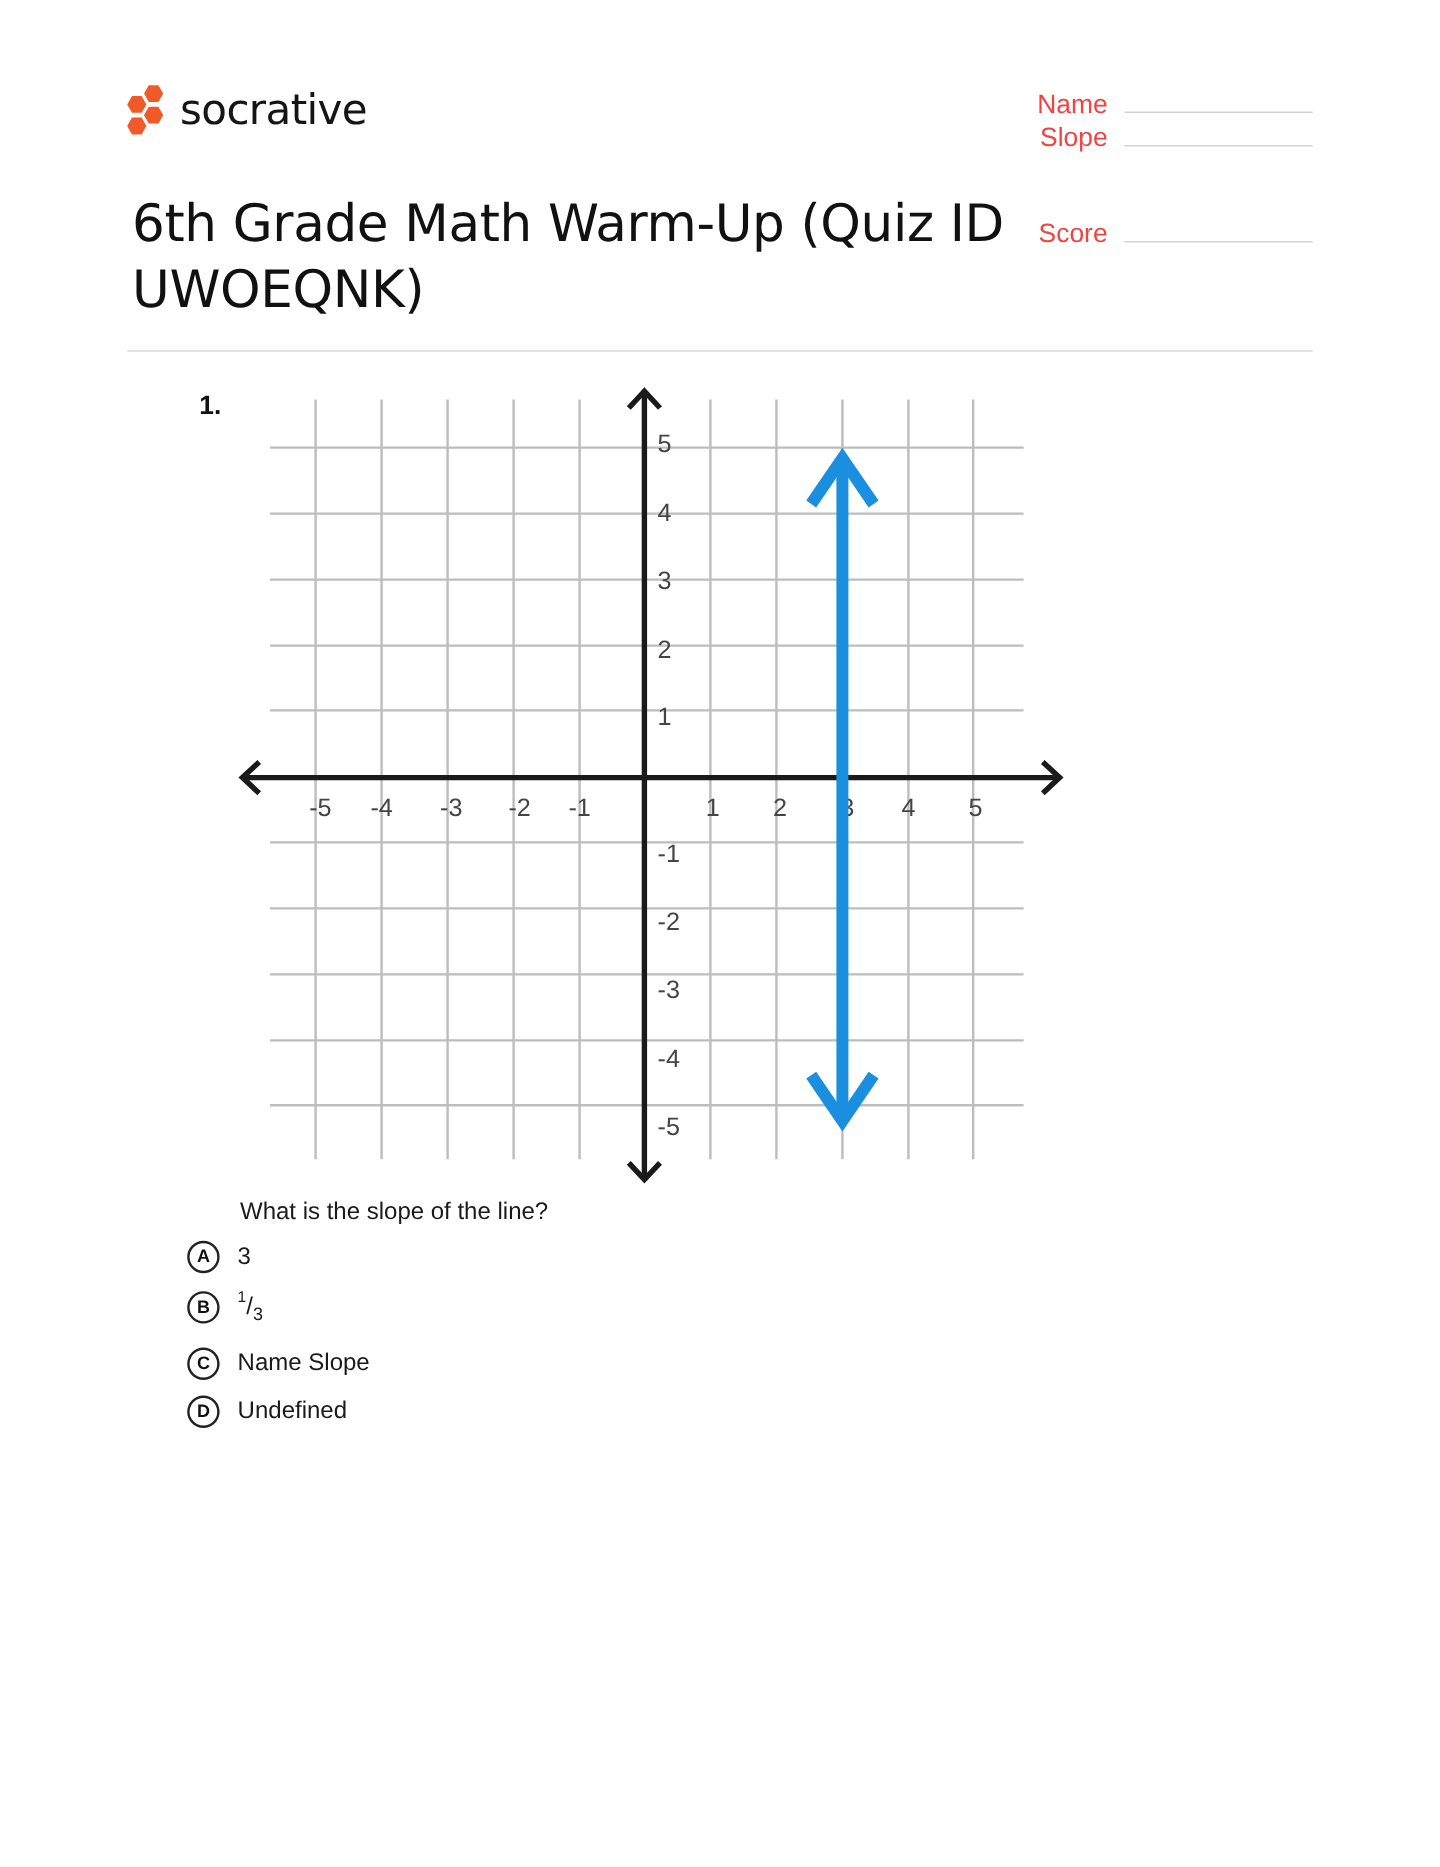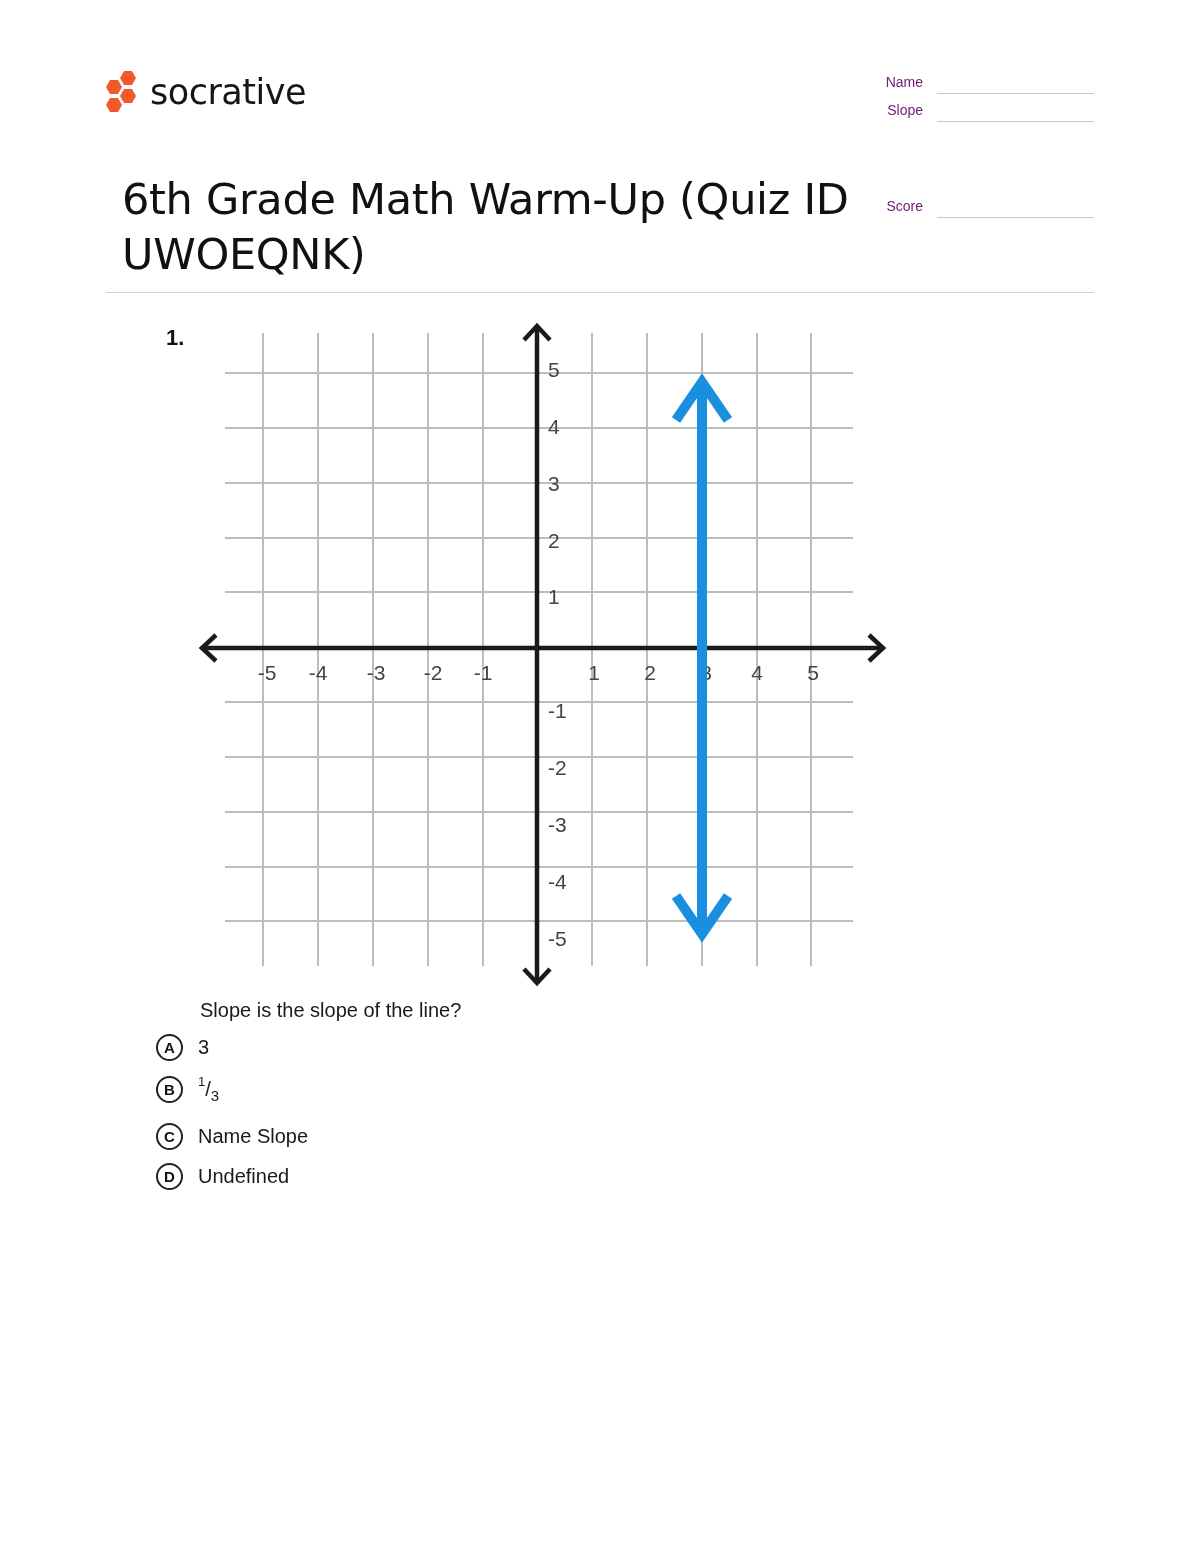--- a/index.html
+++ b/index.html
@@ -6,24 +6,24 @@
   body { width: 1200px; height: 1556px; position: relative; overflow: hidden;
          font-family: "Liberation Sans", "DejaVu Sans", sans-serif; color: #111; }
 
   .logo { position: absolute; left: 104px; top: 68px; height: 50px; display: flex; align-items: center; }
   .logo svg { display: block; }
   .logo-text { font-family: "DejaVu Sans", sans-serif; font-size: 35px; font-weight: 500;
                letter-spacing: -0.5px; color: #151515; margin-left: 8px; margin-top: -2px; text-align: right; }
 
   .fields { position: absolute; left: 850px; top: 72px; width: 246px; }
   .field { position: absolute; left: 0; width: 246px; height: 30px; }
-  .field-label { position: absolute; right: 173px; top: 2px; font-size: 14px; color: #701a75; white-space: nowrap; margin-left: 26px; }
+  .field-label { position: absolute; right: 173px; top: 2px; font-size: 22px; color: #ef4444; white-space: nowrap; margin-left: 26px; }
   .field-line { position: absolute; left: 87px; width: 157px; top: 21px; border-top: 1px solid #c8c8c8; }
 
-  .title { position: absolute; left: 106px; top: 156px; width: 740px; margin: 16px;
+  .title { position: absolute; left: 106px; top: 156px; width: 740px; margin: 4px;
            font-family: "DejaVu Sans", sans-serif; font-weight: 500; font-size: 43px;
            line-height: 55px; letter-spacing: -0.3px; color: #111; }
 
   .rule { position: absolute; left: 106px; top: 292px; width: 988px; border-top: 1.5px solid #d2d2d2; }
 
   .q-number { position: absolute; left: 166px; top: 325px; font-weight: 700; font-size: 22px; color: #111; }
 
   .graph { position: absolute; left: 0; top: 0; }
 
   .question-text { position: absolute; left: 200px; top: 999px; font-size: 20px; color: #1a1a1a; }
@@ -53,21 +53,21 @@
 
 <div class="fields">
   <div class="field" style="top:0px">
     <span class="field-label">Name</span>
     <div class="field-line"></div>
   </div>
   <div class="field" style="top:28px">
     <span class="field-label">Slope</span>
     <div class="field-line"></div>
   </div>
-  <div class="field" style="top:124px">
+  <div class="field" style="top:108px">
     <span class="field-label">Score</span>
     <div class="field-line"></div>
   </div>
 </div>
 
 <h1 class="title">6th Grade Math Warm-Up (Quiz ID UWOEQNK)</h1>
 
 <div class="rule"></div>
 
 <div class="q-number">1.</div>
@@ -131,21 +131,21 @@
     <text x="548" y="946">-5</text>
   </g>
 
   <g stroke="#1a8fe0" stroke-width="10" fill="none" stroke-linecap="butt" stroke-linejoin="miter">
     <line x1="702" y1="384" x2="702" y2="930"></line>
     <polyline points="676,420 702,382 728,420"></polyline>
     <polyline points="676,896 702,934 728,896"></polyline>
   </g>
 </svg>
 
-<div class="question-text">Slope is the slope of the line?</div>
+<div class="question-text">What is the slope of the line?</div>
 
 <div class="choices">
   <div class="choice" style="top:0px">
     <span class="choice-circle">A</span>
     <span class="choice-text">3</span>
   </div>
   <div class="choice" style="top:42px">
     <span class="choice-circle">B</span>
     <span class="choice-text frac"><sup>1</sup><span>/</span><sub>3</sub></span>
   </div>

